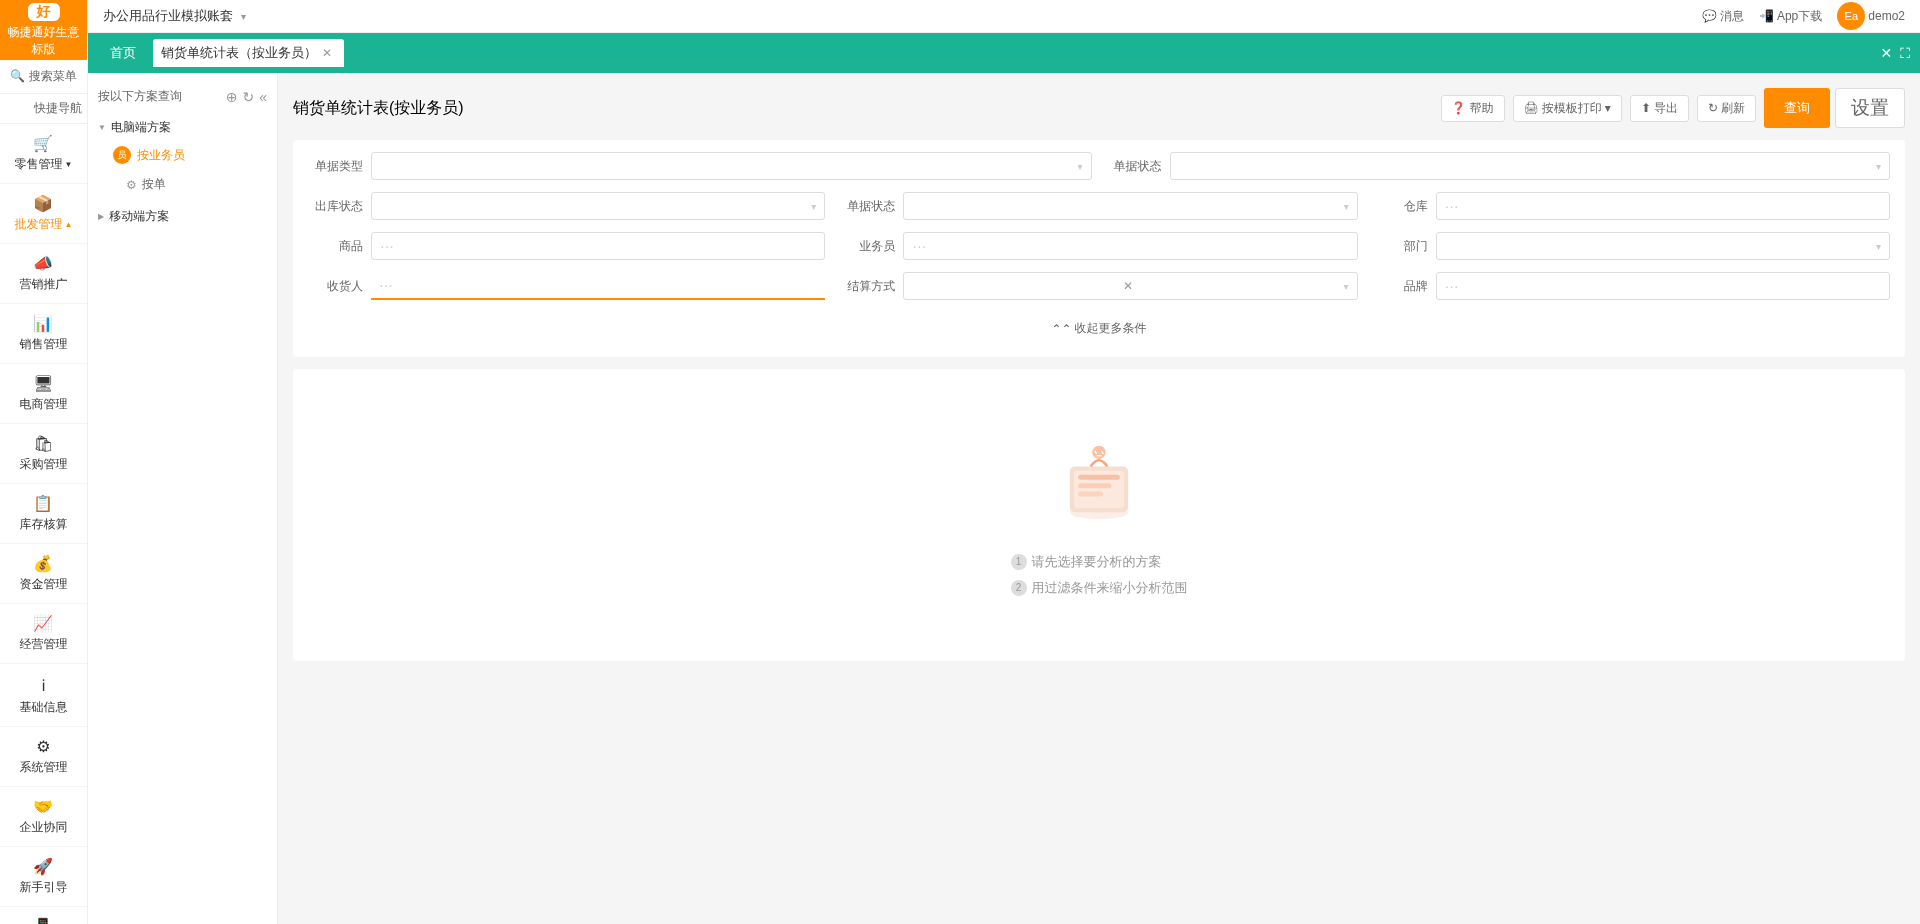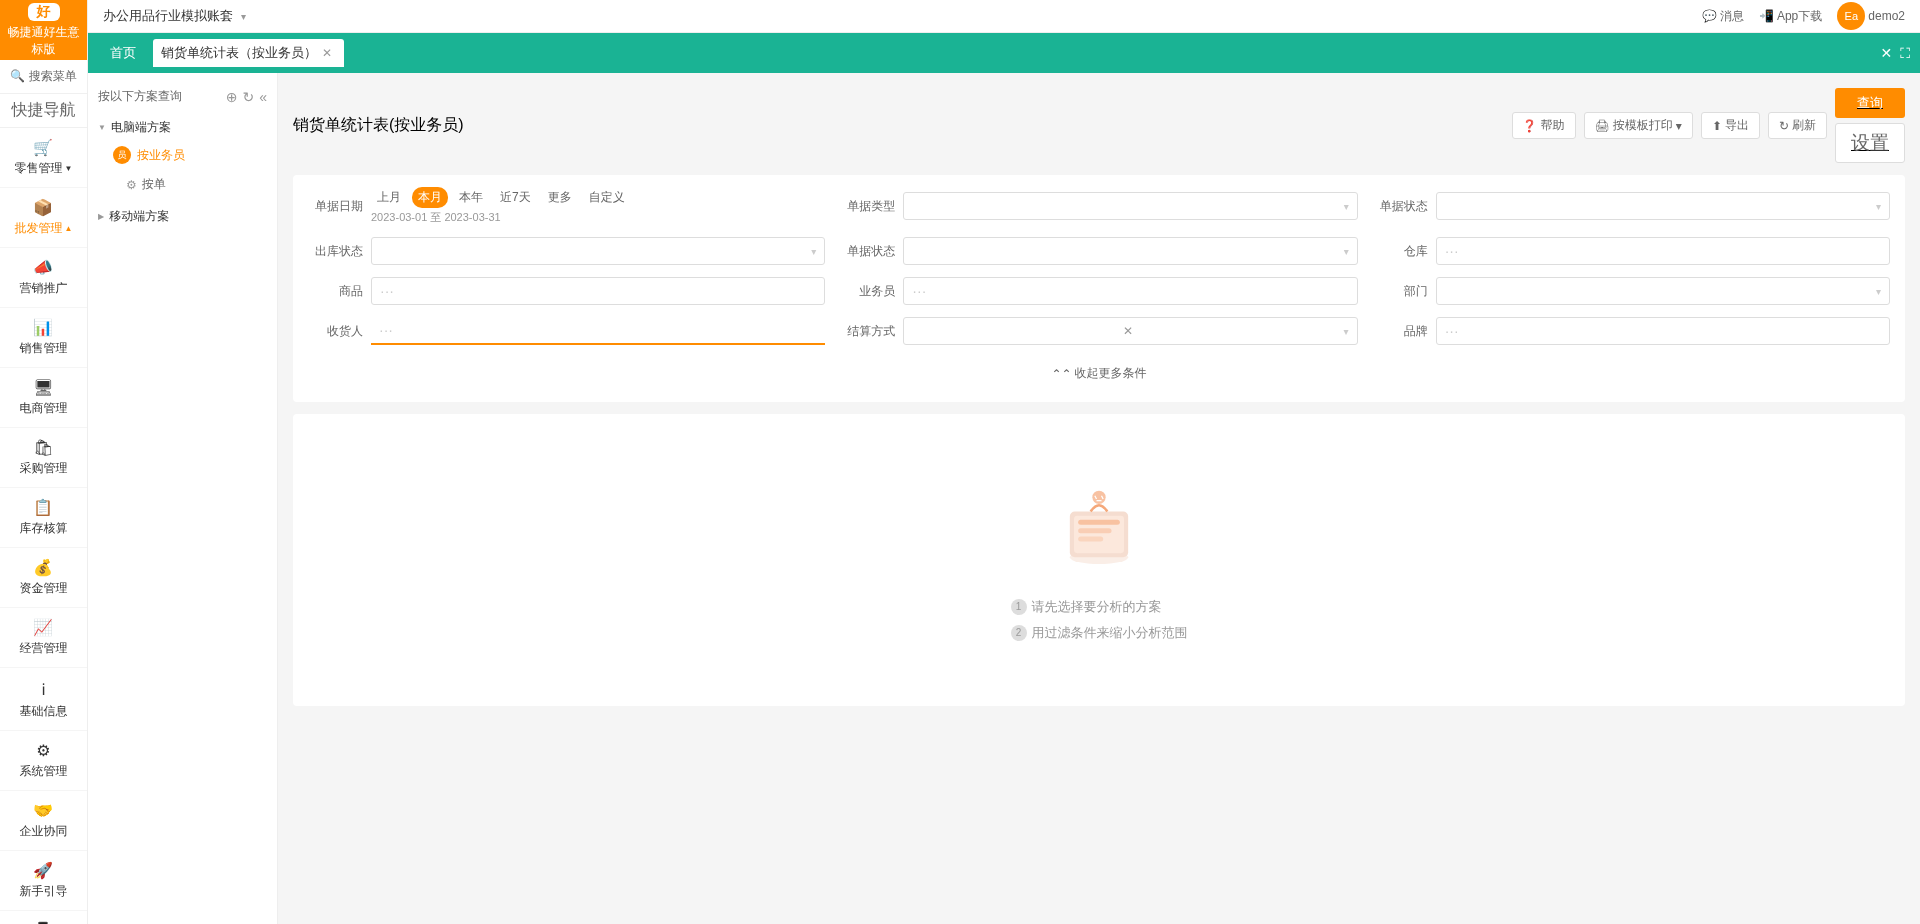--- a/index.html
+++ b/index.html
@@ -42,23 +42,23 @@
       width: 100%;
       text-align: center;
       color: #666;
       font-size: 12px;
       cursor: pointer;
       border-bottom: 1px solid #f0f0f0;
     }
     .sidebar-nav-label {
       padding: 6px 5px;
       width: 100%;
-      text-align: center;
+      text-align: right;
       color: #666;
-      font-size: 16px;
+      font-size: 12px;
       cursor: pointer;
       border-bottom: 1px solid #f0f0f0;
     }
     .sidebar-item {
       width: 100%;
       padding: 10px 5px;
       text-align: center;
       color: #333;
       font-size: 12px;
       cursor: pointer;
@@ -256,21 +256,21 @@
       margin-bottom: 20px;
     }
     .empty-tips { color: #999; font-size: 13px; line-height: 2; }
     .empty-tip { display: flex; align-items: center; gap: 5px; }
     .tip-num {
       width: 16px; height: 16px; border-radius: 50%;
       background: #ddd; color: #999; font-size: 10px;
       display: flex; align-items: center; justify-content: center;
     }
 
-    .btn-group { display: flex; flex-direction: column; gap: 5px; text-decoration: underline; }
+    .btn-group { display: flex; flex-direction: row; gap: 5px; }
 
     
     .template-btn {
       display: flex; align-items: center; gap: 3px;
       padding: 4px 10px; border-radius: 3px;
       font-size: 12px; cursor: pointer; color: #666;
       background: #fff; border: 1px solid #ddd;
     }
   </style>
 </head>
@@ -455,34 +455,20 @@
           <div class="btn-group">
             <button class="submit-btn">查询</button>
             <button class="set-btn">设置</button>
           </div>
         </div>
       </div>
 
       <div class="filter-area">
 
         <div class="filter-row">
-          <div class="filter-item">
-            <span class="filter-label">单据日期</span>
-            <div style="display:flex;flex-direction:column;">
-              <div class="date-tabs">
-                <span class="date-tab">上月</span>
-                <span class="date-tab active">本月</span>
-                <span class="date-tab">本年</span>
-                <span class="date-tab">近7天</span>
-                <span class="date-tab">更多</span>
-                <span class="date-tab">自定义</span>
-              </div>
-              <span class="date-range">2023-03-01 至 2023-03-31</span>
-            </div>
-          </div>
           <div class="filter-item">
             <span class="filter-label">单据类型</span>
             <div class="filter-input">
               <span class="placeholder"></span>
               <span class="arrow">▾</span>
             </div>
           </div>
           <div class="filter-item">
             <span class="filter-label">单据状态</span>
             <div class="filter-input">

